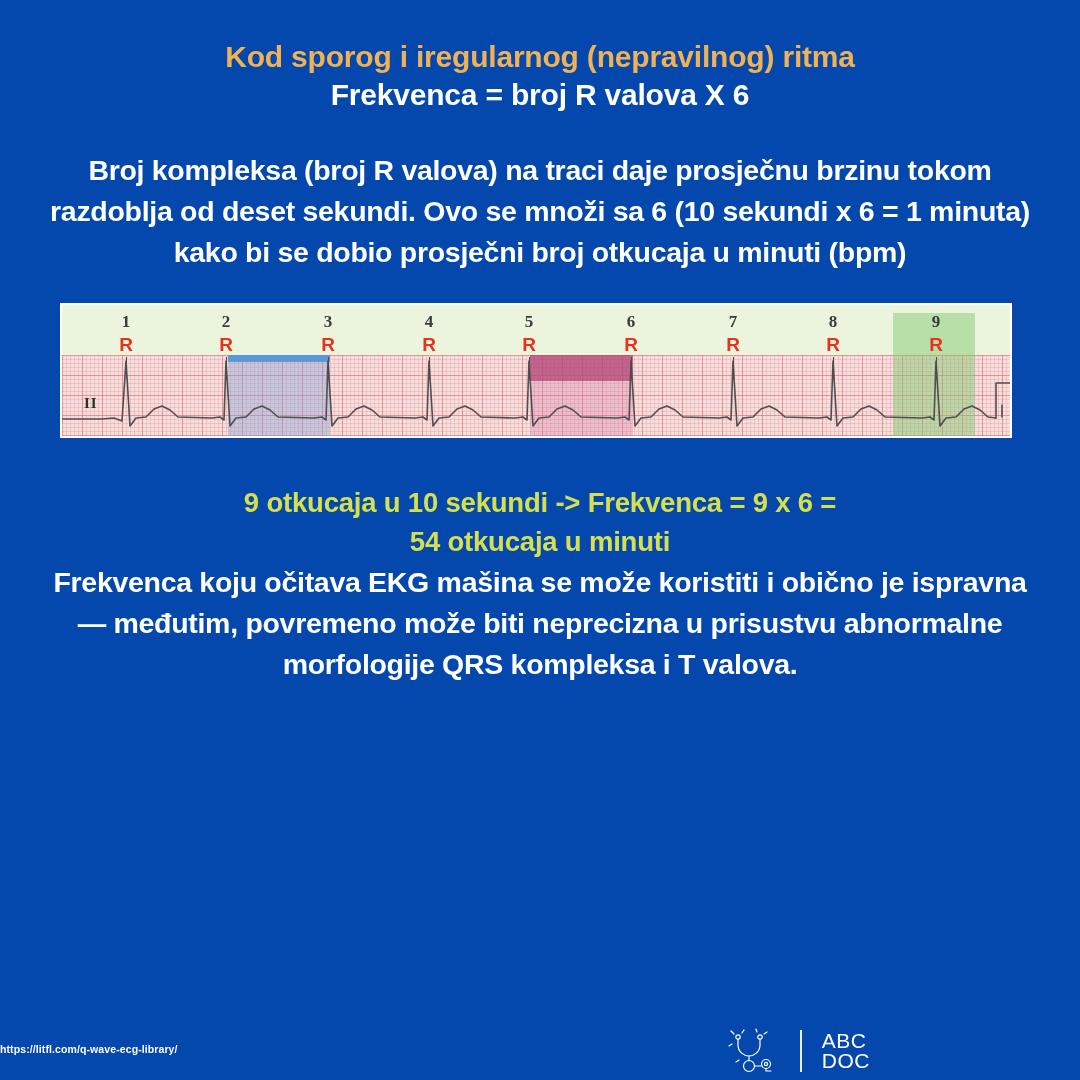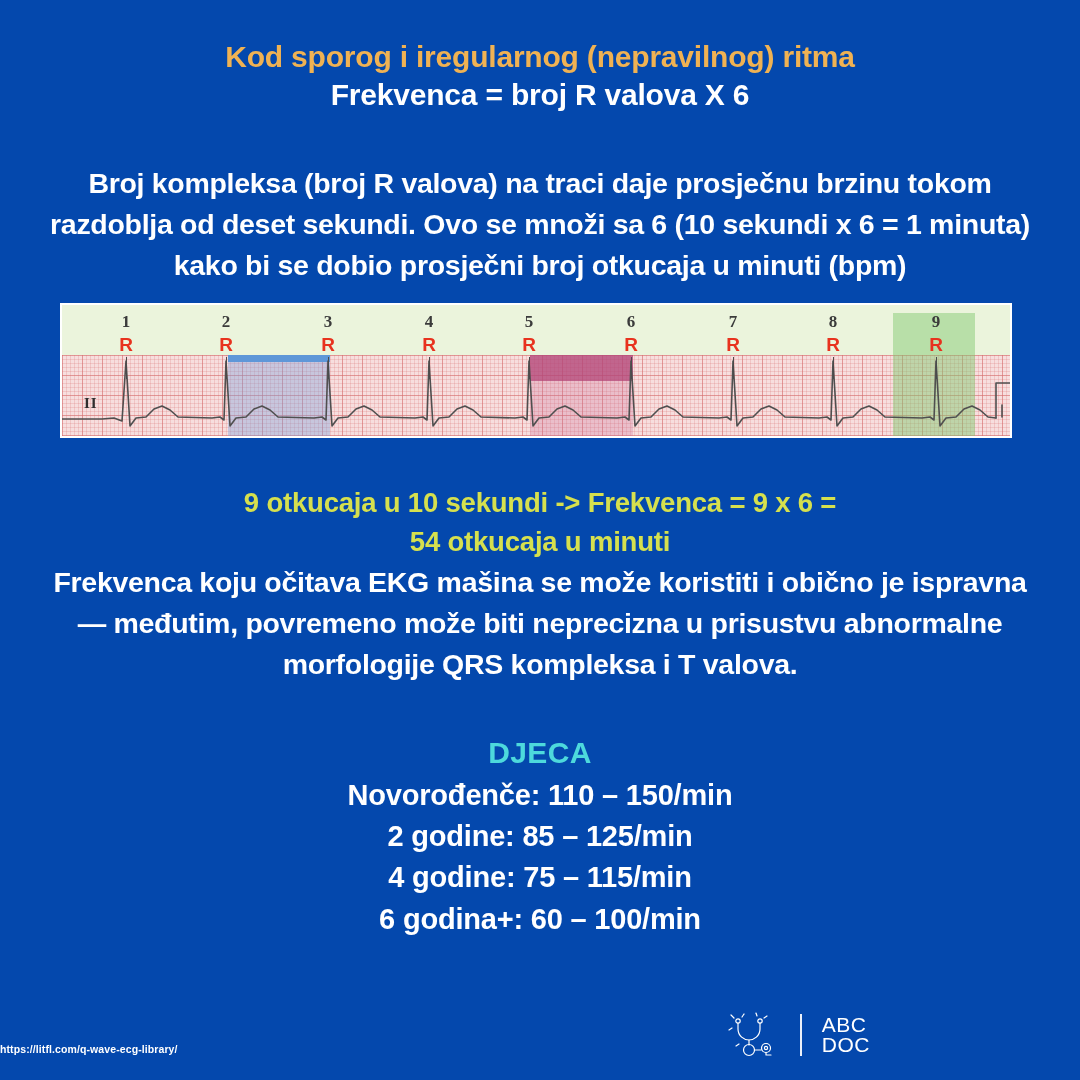--- a/index.html
+++ b/index.html
@@ -41,21 +41,21 @@
     color: #FFFFFF;
     font-size: 30px;
     font-weight: bold;
     line-height: 1.28;
     letter-spacing: -0.2px;
   }
 
   
   .intro {
     position: absolute;
-    top: 163px;
+    top: 150px;
     left: 36px;
     width: 1008px;
     text-align: center;
     color: #FFFFFF;
     font-size: 28.5px;
     font-weight: bold;
     line-height: 1.44;
     letter-spacing: -0.3px;
   }
 
@@ -243,21 +243,21 @@
     top: 1043px;
     width: 1080px;
     color: #FFFFFF;
     font-size: 10.5px;
     font-weight: bold;
     letter-spacing: 0.1px;
   }
   .brand {
     position: absolute;
     right: 22px;
-    bottom: 22px;
+    bottom: 6px;
     display: flex;
     align-items: center;
     gap: 20px;
   }
   .brand-icon { display: block; }
   .brand-divider {
     width: 1.5px;
     height: 42px;
     background: #FFFFFF;
     opacity: 0.92;
@@ -370,29 +370,20 @@
   <div class="calc">
     <div>9 otkucaja u 10 sekundi -&gt; Frekvenca = 9 x 6 =</div>
     <div>54 otkucaja u minuti</div>
   </div>
 
   <div class="note">Frekvenca koju očitava EKG mašina se  može koristiti i obično je ispravna — međutim, povremeno može biti neprecizna u prisustvu abnormalne morfologije QRS kompleksa i T valova.</div>
 
   <div class="cols">
 
 
-    <div class="col col-children">
-      <div class="col-heading">DJECA</div>
-      <div class="col-lines">
-        <div class="col-line">Novorođenče: 110 – 150/min</div>
-        <div class="col-line">2 godine: 85 – 125/min</div>
-        <div class="col-line">4 godine: 75 – 115/min</div>
-        <div class="col-line">6 godina+: 60 – 100/min</div>
-      </div>
-    </div>
 
   </div>
 
   <div class="source-url">https://litfl.com/q-wave-ecg-library/</div>
 
   <div class="brand">
     <svg class="brand-icon" width="52" height="46" viewBox="0 0 52 46">
       <g fill="none" stroke="#FFFFFF" stroke-width="1.2" stroke-linecap="round" stroke-linejoin="round">
         <path d="M10,11 L10,17 C10,24 16,28 21,28 C26,28 32,24 32,17 L32,11"></path>
         <path d="M21,28 L21,33"></path>

